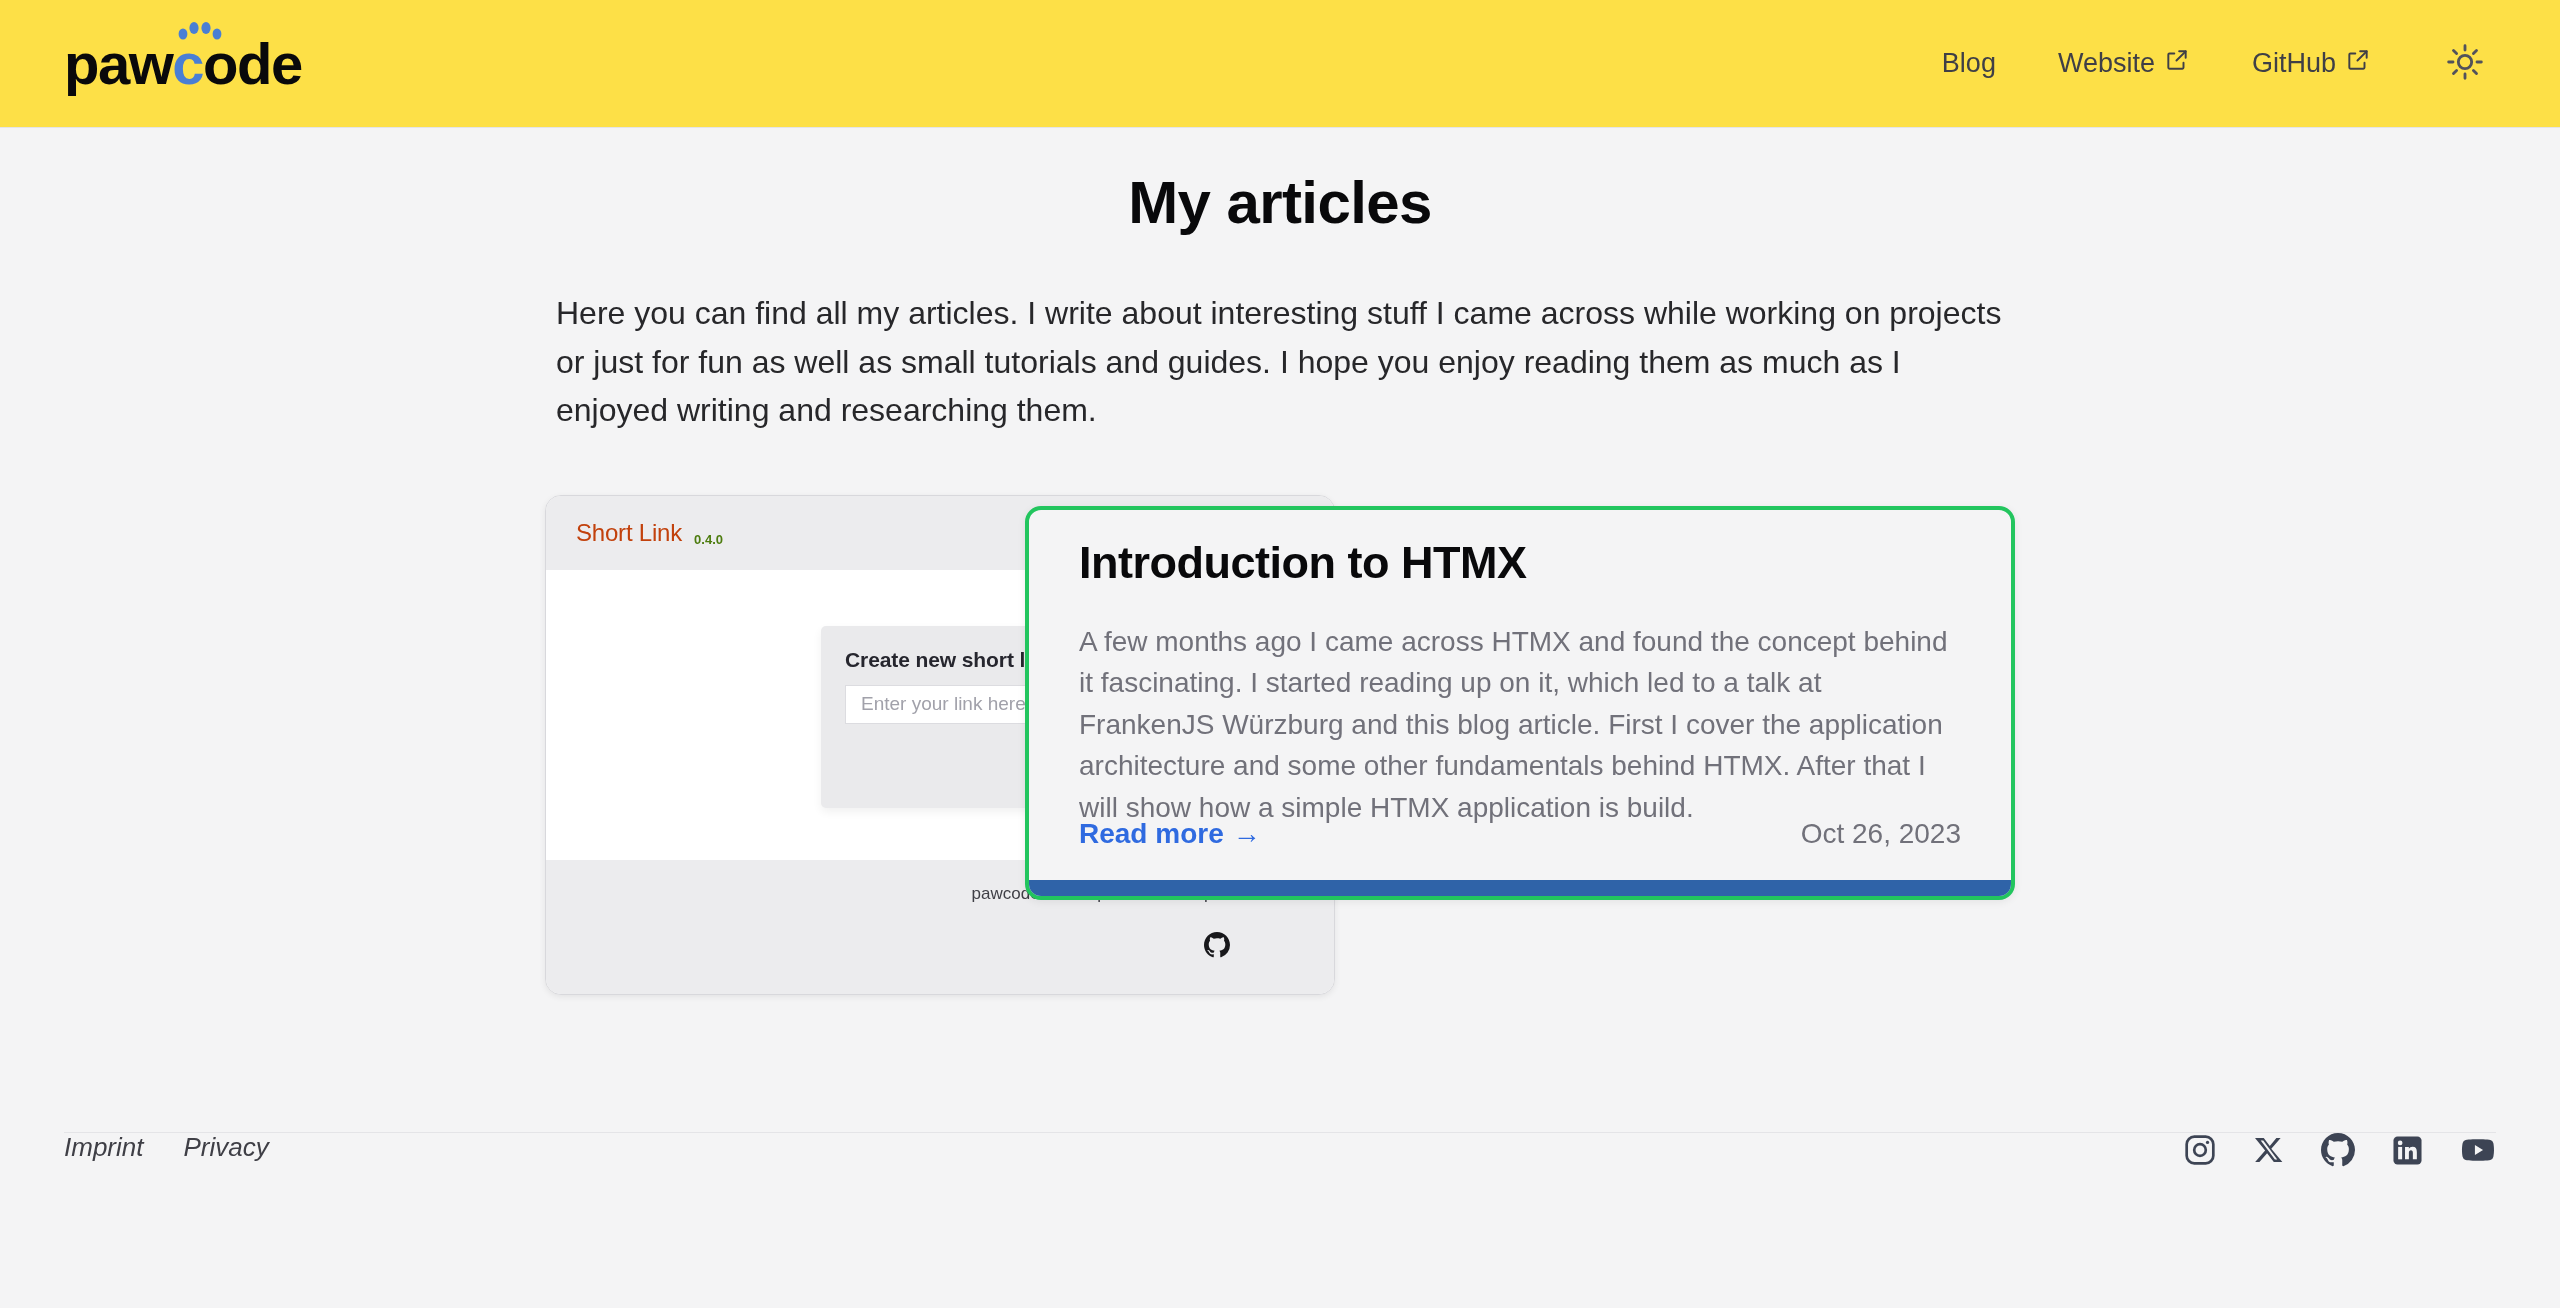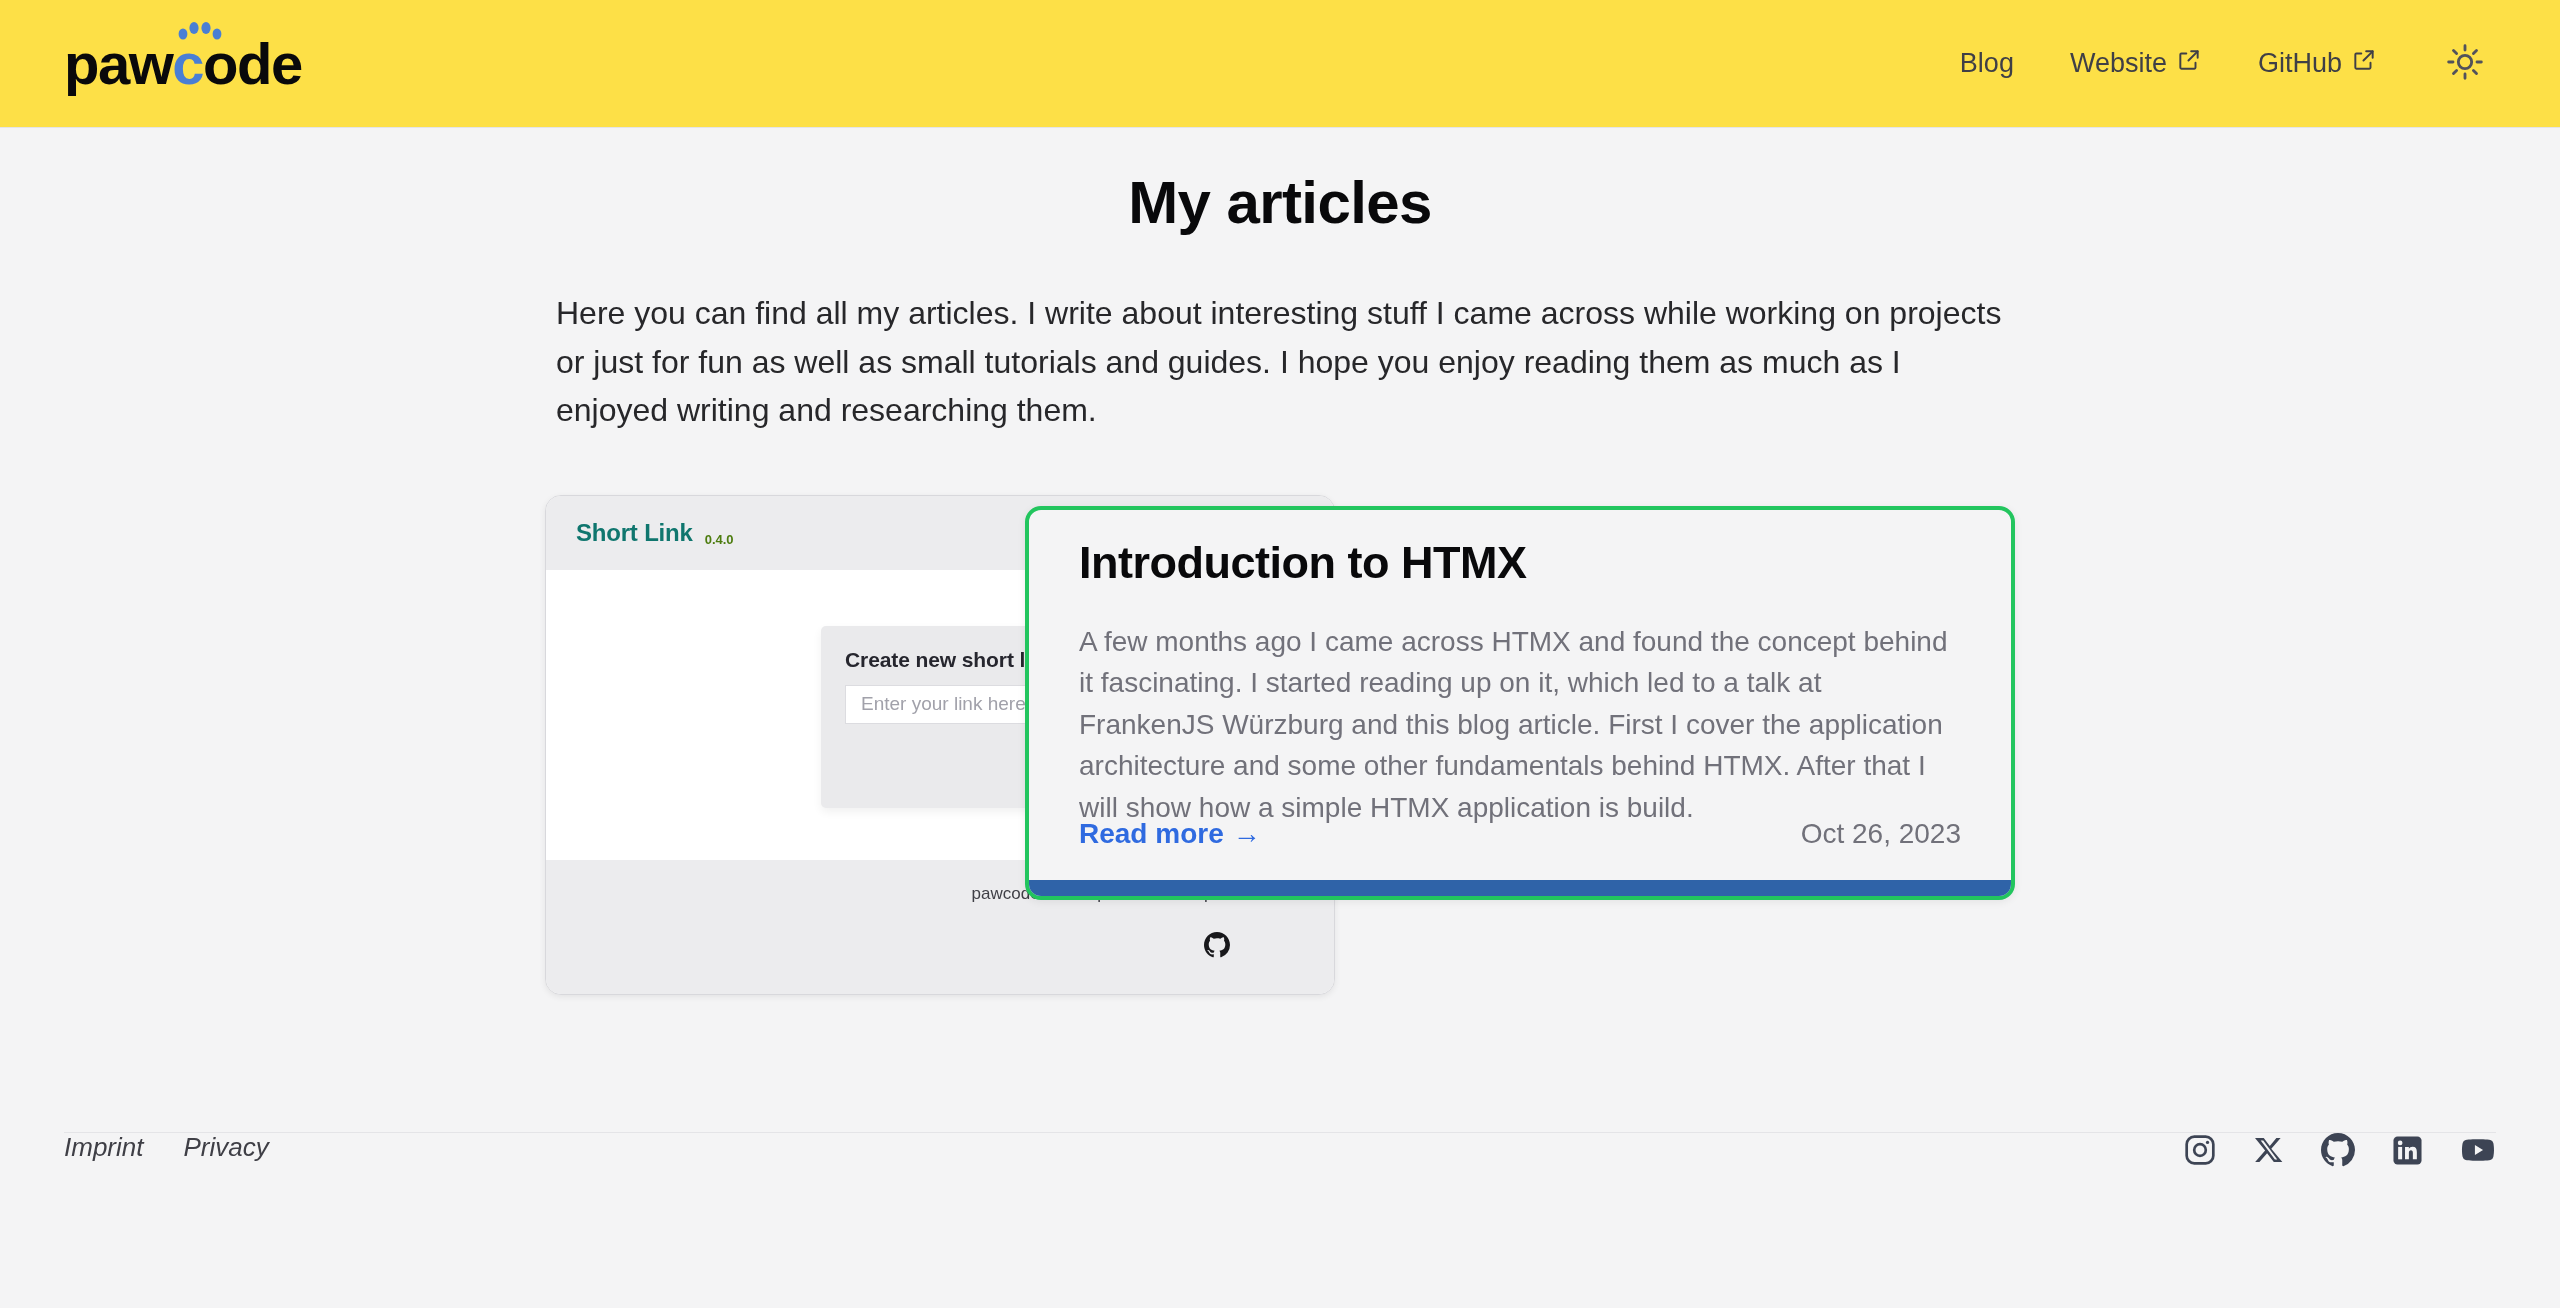--- a/index.html
+++ b/index.html
@@ -53,21 +53,21 @@
     top: -14px;
     left: 5px;
     width: 46px;
     height: 20px;
   }
   .logo .logo-ode { color: #09090b; }
 
   .main-nav {
     display: flex;
     align-items: center;
-    gap: 6px;
+    gap: 12px;
   }
   .nav-link {
     display: flex;
     align-items: center;
     gap: 9px;
     font-size: 27px;
     color: #3f3f46;
     padding: 10px 25px;
     text-decoration: none;
     cursor: pointer;
@@ -140,22 +140,22 @@
   .thumb-topbar {
     height: 74px;
     background: #ececee;
     display: flex;
     align-items: center;
     padding-left: 30px;
     gap: 12px;
   }
   .thumb-app-name {
     font-size: 24px;
-    font-weight: 700;
-    color: #0f766e;
+    font-weight: 400;
+    color: #c2410c;
     letter-spacing: -0.2px;
   }
   .thumb-app-version {
     font-size: 13px;
     font-weight: 600;
     color: #4d7c0f;
     align-self: flex-start;
     margin-top: 36px;
   }
   .thumb-body {

